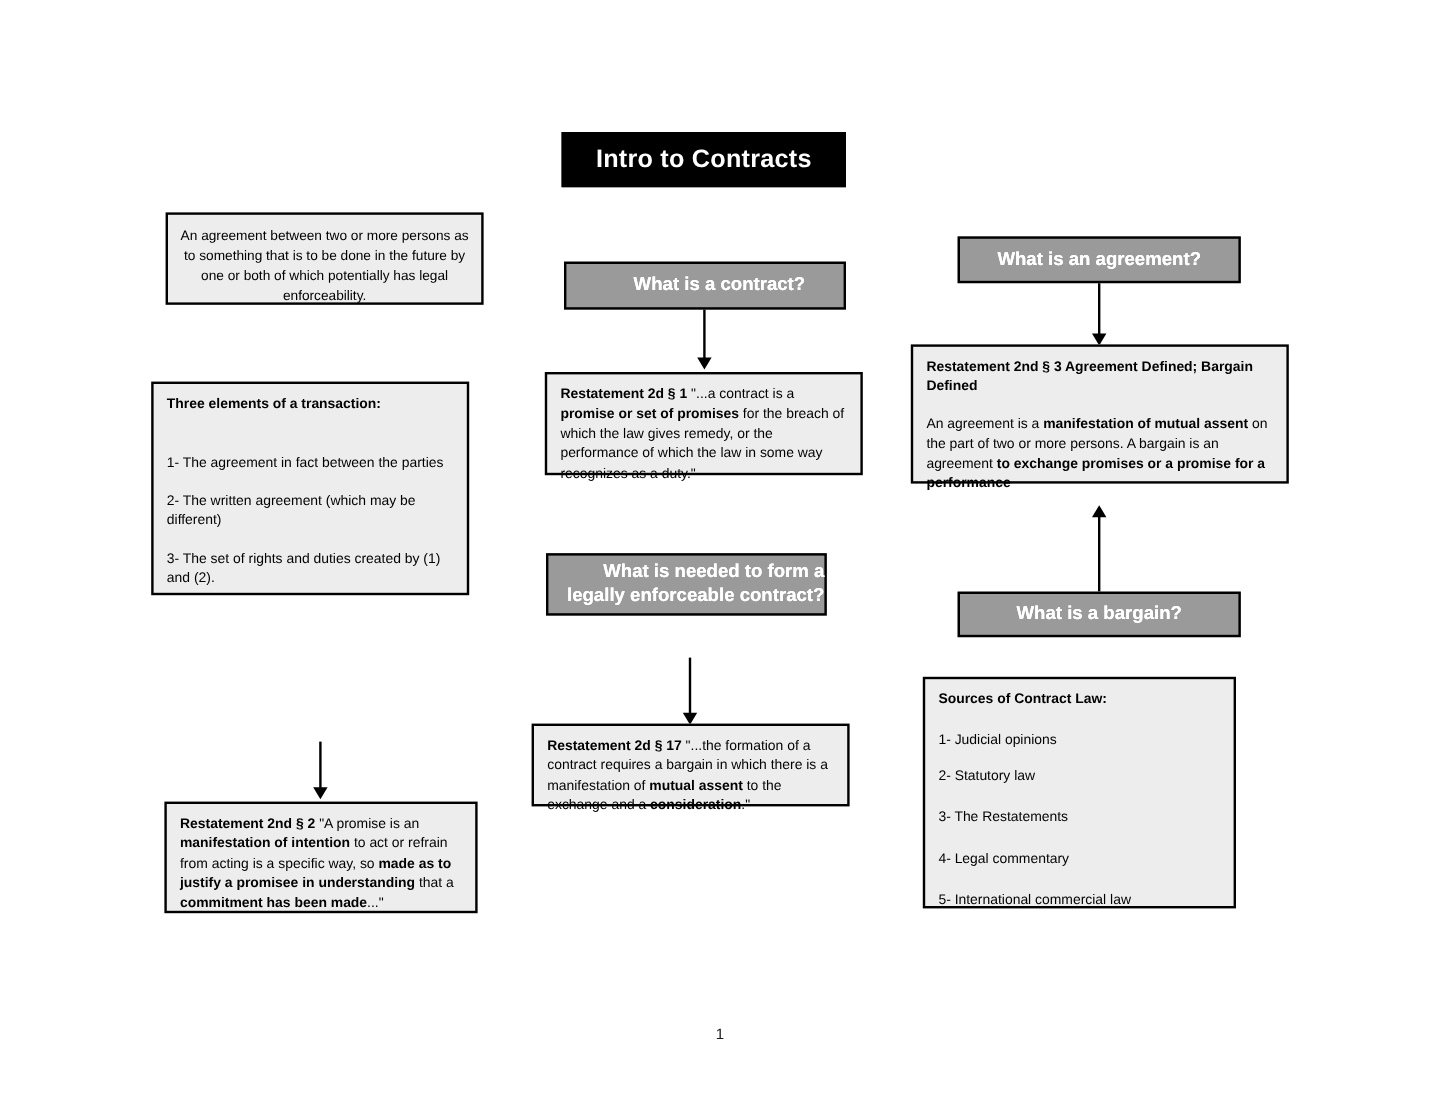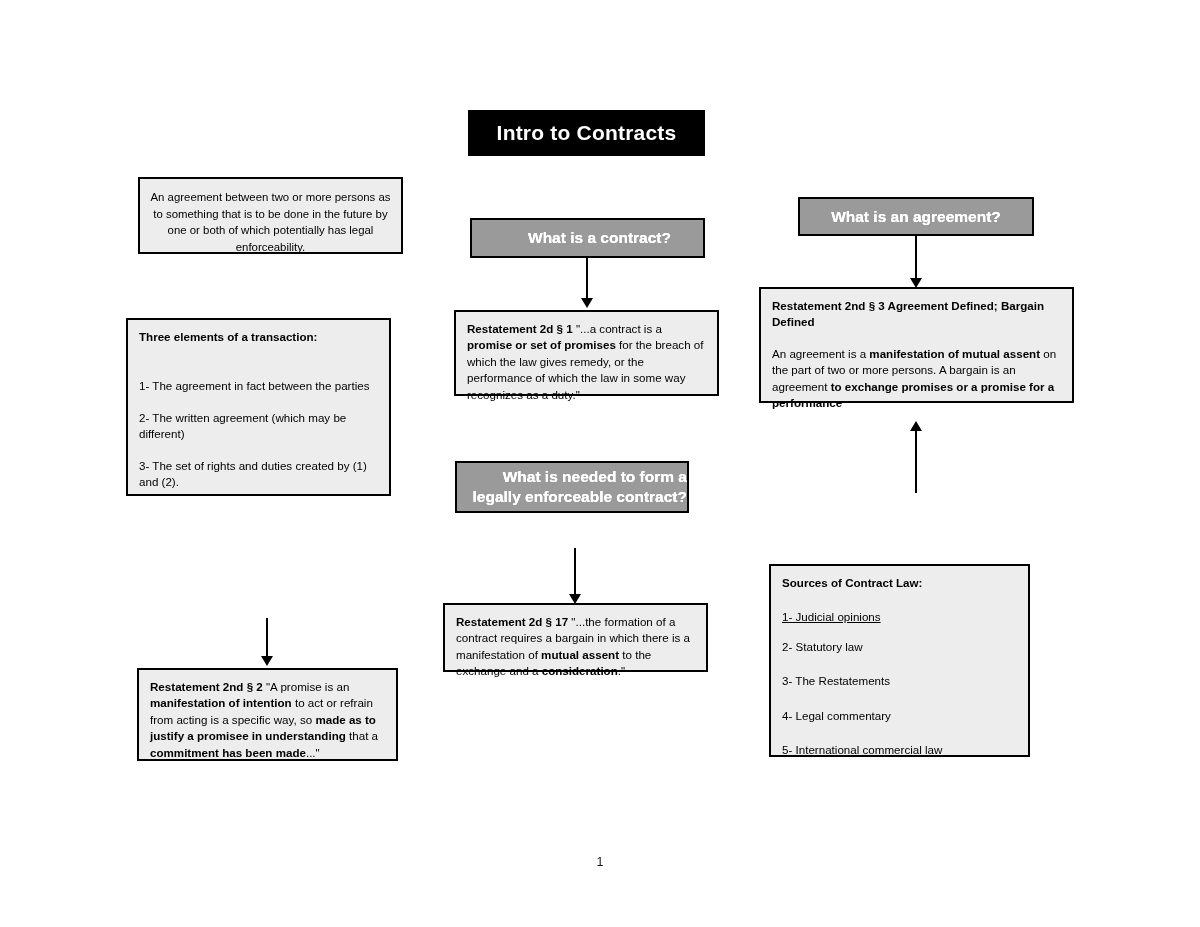--- a/index.html
+++ b/index.html
@@ -176,24 +176,27 @@
   <div class="box box-note" style="left:759px; top:287px; width:315px; height:116px;">
     <p style="margin-bottom:15px;"><b>Restatement 2nd § 3 Agreement Defined; Bargain Defined</b></p>
     <p class="tight"><span>An agreement is a </span><b>manifestation of mutual assent</b><span> on the part of two or more persons. A bargain is an agreement </span><b>to exchange promises or a promise for a performance</b></p>
   </div>
 
   <div class="arrow" style="left:886px; top:421px; width:60px; height:72px;">
     <div class="head-up" style="top:0;"></div>
     <div class="shaft" style="top:8px; height:64px;"></div>
   </div>
 
+  <div class="box box-question" style="left:798px; top:493px; width:236px; height:38px;">
+    <span>What is a bargain?</span>
+  </div>
 
   <div class="box box-note" style="left:769px; top:564px; width:261px; height:193px;">
     <p style="margin-bottom:18px;"><b>Sources of Contract Law:</b></p>
-    <p style="text-decoration:underline;"><span>1- Judicial opinions</span></p>
+    <p style=""><span>1- Judicial opinions</span></p>
     <p style="margin-bottom:18px;"><span>2- Statutory law</span></p>
     <p style="margin-bottom:18px;"><span>3- The Restatements</span></p>
     <p style="margin-bottom:18px;"><span>4- Legal commentary</span></p>
     <p class="tight"><span>5- International commercial law</span></p>
   </div>
 
   <div class="page-number" style="top:855px;">
     <span>1</span>
   </div>
 

